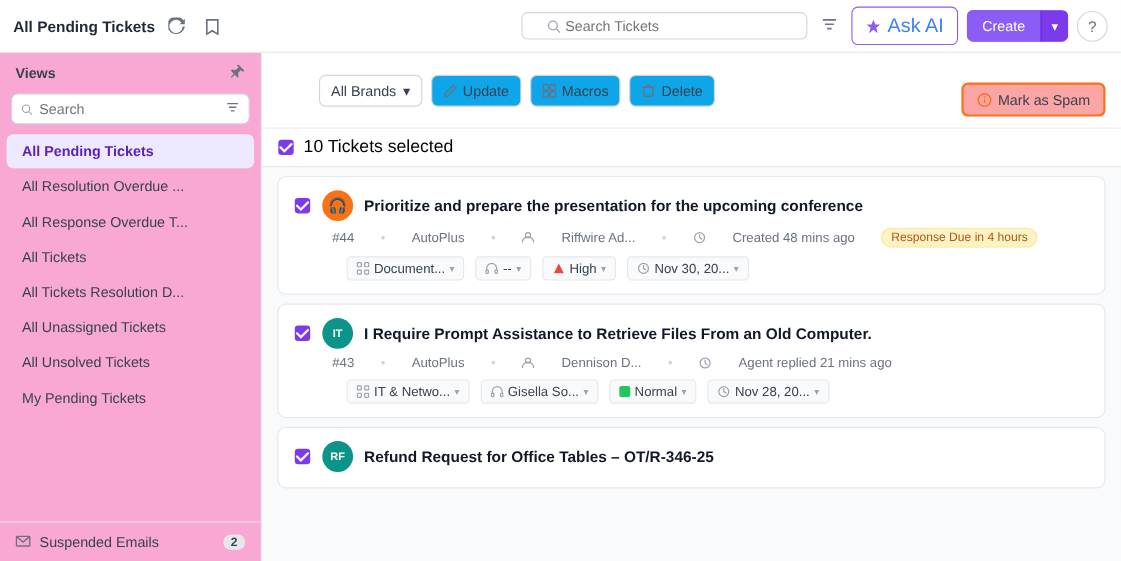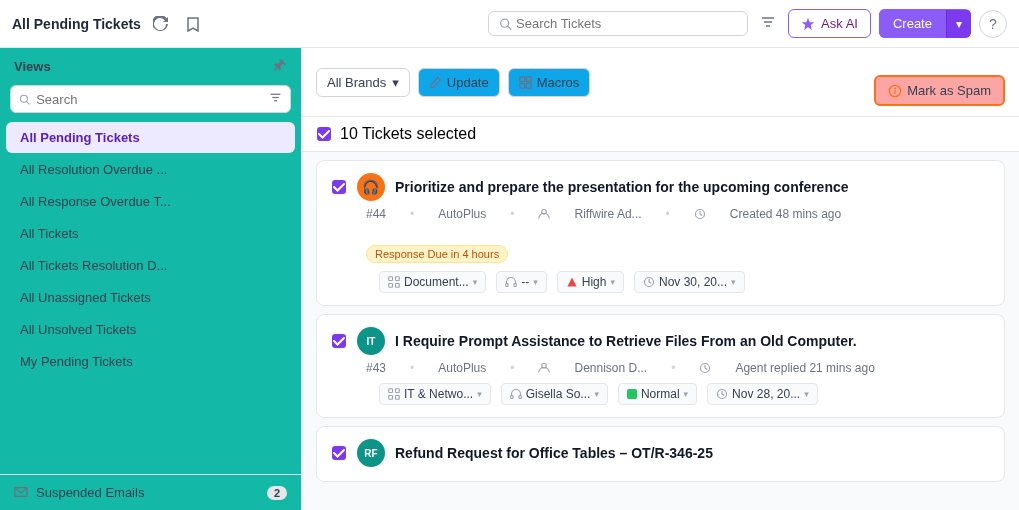--- a/index.html
+++ b/index.html
@@ -6,53 +6,53 @@
     body { background: #f3f4f6; width: 1019px; height: 510px; overflow: hidden; display: flex; flex-direction: column; }
 
     
     .top-nav {
       display: flex; align-items: center; background: #fff; border-bottom: 1px solid #e5e7eb;
       padding: 0 12px; height: 48px; gap: 8px; flex-shrink: 0;
     }
     .nav-title { font-size: 14px; font-weight: 600; color: #1f2937; display: flex; align-items: center; gap: 6px; }
     .nav-icon-btn { background: none; border: none; cursor: pointer; color: #6b7280; padding: 4px; border-radius: 4px; display: flex; align-items: center; }
     .nav-spacer { flex: 1; }
-    .search-bar-wrap { display: flex; align-items: center; gap: 4px; border: 1px solid #d1d5db; border-radius: 6px; padding: 4px 10px; background: #fff; width: 260px; }
+    .search-bar-wrap { display: flex; align-items: center; gap: 4px; border: 1px solid #d1d5db; border-radius: 6px; padding: 4px 22px; background: #fff; width: 260px; }
     .search-bar-wrap input { border: none; outline: none; font-size: 13px; color: #374151; width: 100%; background: transparent; }
     .filter-icon-btn { background: none; border: none; cursor: pointer; color: #6b7280; padding: 4px; }
-    .ask-ai-btn { display: flex; align-items: center; gap: 6px; border: 1.5px solid #8b5cf6; border-radius: 6px; padding: 6px 12px; background: #fff; color: #701a75; font-size: 13px; font-weight: 500; cursor: pointer; justify-content: center; }
+    .ask-ai-btn { display: flex; align-items: center; gap: 6px; border: 1.5px solid #8b5cf6; border-radius: 6px; padding: 6px 12px; background: #fff; color: #3b82f6; font-size: 18px; font-weight: 500; cursor: pointer; justify-content: center; }
     .create-btn { display: flex; align-items: center; gap: 0; border-radius: 6px; background: #8b5cf6; color: #fff; font-size: 13px; font-weight: 500; cursor: pointer; border: none; overflow: hidden; }
     .create-btn-main { padding: 7px 14px; background: #8b5cf6; border: none; color: #fff; font-size: 13px; font-weight: 500; cursor: pointer; }
     .create-btn-arrow { padding: 7px 9px; background: #7c3aed; border: none; color: #fff; cursor: pointer; border-left: 1px solid #6d28d9; font-size: 12px; }
     .help-btn { background: none; border: 1px solid #d1d5db; border-radius: 50%; width: 28px; height: 28px; display: flex; align-items: center; justify-content: center; cursor: pointer; color: #6b7280; font-size: 14px; }
 
     
     .main-layout { display: flex; flex: 1; overflow: hidden; }
 
     
-    .sidebar { width: 302px; background: #14b8a6; border-right: 1px solid #e5e7eb; display: flex; flex-direction: column; flex-shrink: 0; }
+    .sidebar { width: 238px; background: #f9a8d4; border-right: 1px solid #e5e7eb; display: flex; flex-direction: column; flex-shrink: 0; }
     .sidebar-header { display: flex; align-items: center; justify-content: space-between; padding: 10px 14px 6px; }
     .sidebar-title { font-size: 13px; font-weight: 600; color: #374151; }
     .sidebar-pin { color: #6b7280; font-size: 14px; cursor: pointer; background: none; border: none; }
     .sidebar-search-wrap { display: flex; align-items: center; gap: 6px; margin: 4px 10px 8px; border: 1px solid #d1d5db; border-radius: 6px; padding: 5px 8px; background: #fff; }
     .sidebar-search-wrap input { border: none; outline: none; font-size: 13px; color: #374151; width: 100%; background: transparent; }
     .sidebar-filter-btn { background: none; border: none; cursor: pointer; color: #6b7280; }
     .sidebar-items { flex: 1; overflow-y: auto; }
     .sidebar-item { padding: 8px 14px; font-size: 13px; color: #374151; cursor: pointer; border-radius: 6px; margin: 1px 6px; }
     .sidebar-item.active { background: #ede9fe; color: #5b21b6; font-weight: 600; }
     .sidebar-footer { border-top: 1px solid #e5e7eb; padding: 10px 14px; display: flex; align-items: center; justify-content: space-between; }
     .sidebar-footer-label { font-size: 13px; color: #374151; display: flex; align-items: flex-start; gap: 8px; }
     .badge { background: #e5e7eb; color: #374151; border-radius: 10px; font-size: 11px; font-weight: 600; padding: 1px 7px; }
 
     
     .content { flex: 1; display: flex; flex-direction: column; overflow: hidden; background: #f9fafb; }
 
     
     .toolbar { display: flex; align-items: center; gap: 8px; padding: 10px 14px; background: #fff; border-bottom: 1px solid #e5e7eb; flex-shrink: 0; }
-    .brands-select { display: flex; align-items: center; gap: 6px; border: 1px solid #d1d5db; border-radius: 6px; padding: 6px 10px; font-size: 13px; color: #374151; cursor: pointer; background: #fff; }
+    .brands-select { display: flex; align-items: center; gap: 6px; border: 1px solid #d1d5db; border-radius: 6px; padding: 6px 10px; font-size: 13px; color: #374151; cursor: pointer; background: #fff; margin-left: 38px; }
     .toolbar-btn { display: flex; align-items: center; gap: 5px; border: 1px solid #d1d5db; border-radius: 6px; padding: 6px 10px; font-size: 13px; color: #374151; cursor: pointer; background: #0ea5e9; }
     .toolbar-spacer { flex: 1; }
     .mark-spam-btn { display: flex; align-items: center; gap: 5px; border: 2px solid #f97316; border-radius: 6px; padding: 6px 12px; font-size: 13px; color: #374151; cursor: pointer; background: #fca5a5; font-weight: 500; margin-top: 17px; }
 
     
     .selected-bar { display: flex; align-items: center; gap: 8px; padding: 8px 14px; background: #fff; border-bottom: 1px solid #e5e7eb; flex-shrink: 0; }
 
     
     .tickets-list { flex: 1; overflow-y: auto; padding: 8px 14px; display: flex; flex-direction: column; gap: 8px; }
 
@@ -179,20 +179,28 @@
       </button>
       <button class="toolbar-btn">
         <svg width="13" height="13" viewBox="0 0 16 16">
           <rect x="1" y="1" width="6" height="6" rx="1" fill="none" stroke="#6b7280" stroke-width="1.5"></rect>
           <rect x="9" y="1" width="6" height="6" rx="1" fill="none" stroke="#6b7280" stroke-width="1.5"></rect>
           <rect x="1" y="9" width="6" height="6" rx="1" fill="none" stroke="#6b7280" stroke-width="1.5"></rect>
           <rect x="9" y="9" width="6" height="6" rx="1" fill="none" stroke="#6b7280" stroke-width="1.5"></rect>
         </svg>
         <span>Macros</span>
       </button>
+      <button class="toolbar-btn">
+        <svg width="13" height="13" viewBox="0 0 16 16">
+          <rect x="3" y="4" width="10" height="10" rx="1" stroke="#6b7280" stroke-width="1.5" fill="none"></rect>
+          <line x1="1" y1="4" x2="15" y2="4" stroke="#6b7280" stroke-width="1.5"></line>
+          <line x1="6" y1="2" x2="10" y2="2" stroke="#6b7280" stroke-width="1.5"></line>
+        </svg>
+        <span>Delete</span>
+      </button>
       <div class="toolbar-spacer"></div>
       <button class="mark-spam-btn">
         <svg width="14" height="14" viewBox="0 0 16 16">
           <circle cx="8" cy="8" r="6.5" stroke="#f97316" stroke-width="1.5" fill="none"></circle>
           <line x1="8" y1="7" x2="8" y2="11" stroke="#f97316" stroke-width="1.5"></line>
           <circle cx="8" cy="5" r="1" fill="#f97316"></circle>
         </svg>
         <span>Mark as Spam</span>
       </button>
     </div>

